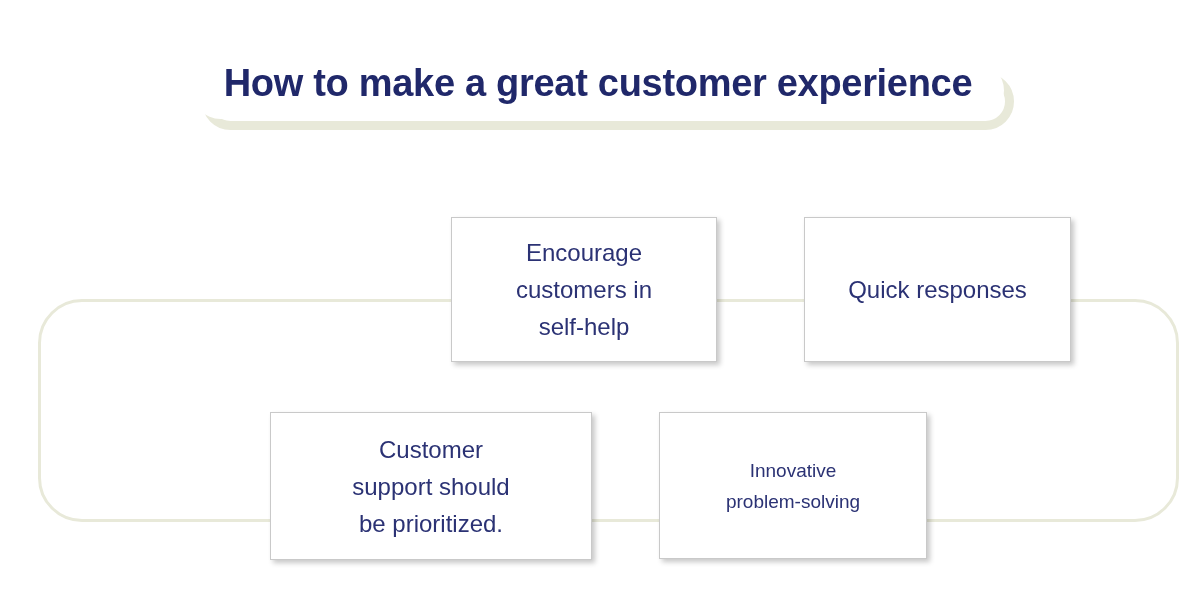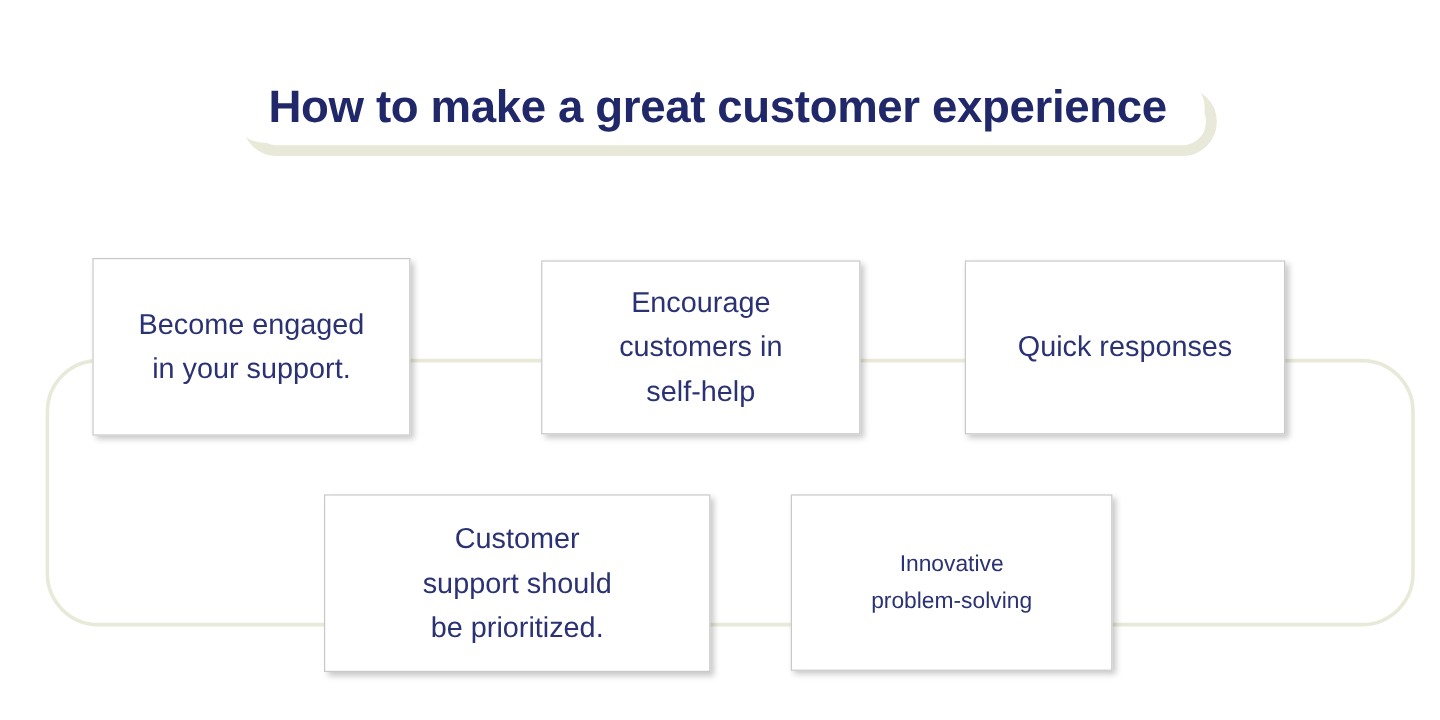--- a/index.html
+++ b/index.html
@@ -44,21 +44,21 @@
   .title-badge {
     position: absolute;
     left: 192px;
     top: 62px;
     width: 812px;
     height: 57px;
     background: #ffffff;
     border-radius: 30px;
     z-index: 2;
     display: flex;
-    align-items: center;
+    align-items: flex-start;
     justify-content: center;
   }
   .title-badge h1 {
     margin: 0;
     font-size: 38px;
     font-weight: bold;
     letter-spacing: -0.3px;
     color: var(--title_text, #20286a);
     white-space: nowrap;
   }
@@ -94,24 +94,20 @@
 
 <div class="canvas">
 
   <div class="connector"></div>
 
   <div class="title-outline"></div>
   <div class="title-badge">
     <h1>How to make a great customer experience</h1>
   </div>
 
-  <div class="card card-1">
-    <span class="card-text">Become engaged
-in your support.</span>
-  </div>
 
   <div class="card card-2">
     <span class="card-text">Encourage
 customers in
 self-help</span>
   </div>
 
   <div class="card card-3">
     <span class="card-text">Quick responses</span>
   </div>

